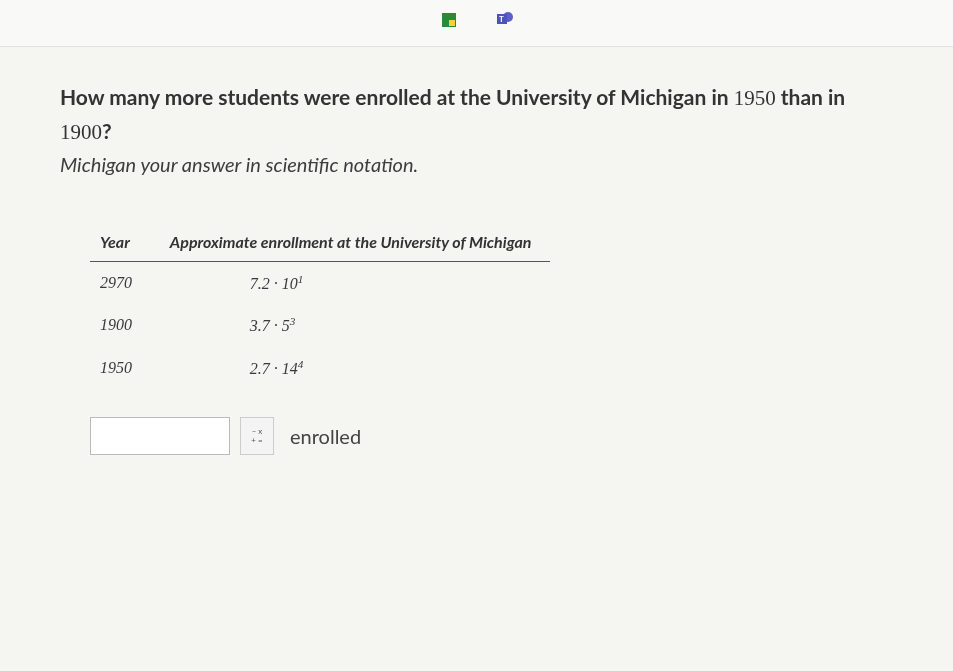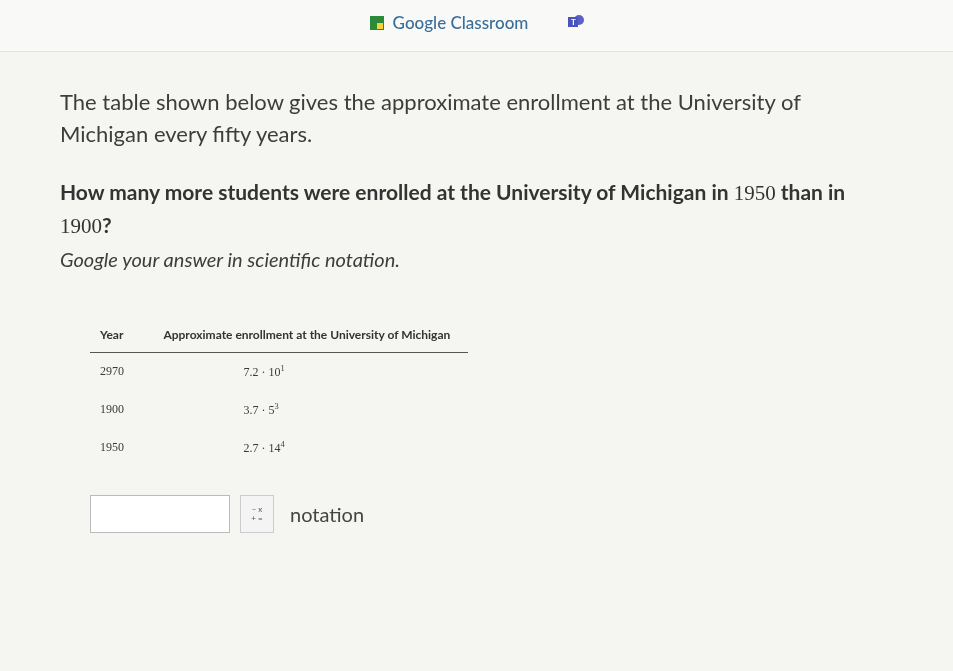--- a/index.html
+++ b/index.html
@@ -89,21 +89,22 @@
     .question-bold .num { font-family: Georgia, serif; font-weight: 400; }
     .instruction {
       font-size: 20px;
       font-style: italic;
       color: #3d3d3d;
       margin-top: 4px;
     }
     .table {
       margin-left: 30px;
       border-collapse: collapse;
-      font-size: 12px;
+      font-size: 16px;
+      font-style: italic;
     }
     .table th {
       font-weight: 700;
       padding: 10px 18px 10px 10px;
       border-bottom: 1.5px solid #555;
       color: #333;
     }
     .table th:first-child{ text-align:left; padding-right: 30px;}
     .table td {
       padding: 11px 10px;
@@ -149,37 +150,35 @@
     }
   </style>
 </head>
 <body>
 
 <div class="share-bar">
   <div class="share-link">
     <span class="icon-box">
         <span class="gc-icon"></span>
       </span>
-    <span>Google Classroom</span>
   </div>
   <div class="share-link">
     <span class="icon-box">
         <span class="teams-icon"></span>
       </span>
   </div>
 </div>
 
 <div class="content">
-  <p class="intro">The table shown below gives the approximate enrollment at the University of Michigan every fifty years.</p>
 
   <div class="question">
     <p class="question-bold">
       <span>How many more students were enrolled at the University of Michigan in </span><span class="num">1950</span><span> than in </span><span class="num">1900</span><span>?</span>
     </p>
-    <p class="instruction">Google your answer in scientific notation.</p>
+    <p class="instruction">Michigan your answer in scientific notation.</p>
   </div>
 
   <table class="table">
     <thead>
       <tr>
         <th>Year</th>
         <th>Approximate enrollment at the University of Michigan</th>
       </tr>
     </thead>
     <tbody>
@@ -197,15 +196,15 @@
       </tr>
     </tbody>
   </table>
 
   <div class="answer-row">
     <input type="text" class="answer-input" value="" style="">
     <div class="formula-btn">
       <span>– x</span>
       <span>+ =</span>
     </div>
-    <span class="unit-label">notation</span>
+    <span class="unit-label">enrolled</span>
   </div>
 </div>
 
 </body></html>

